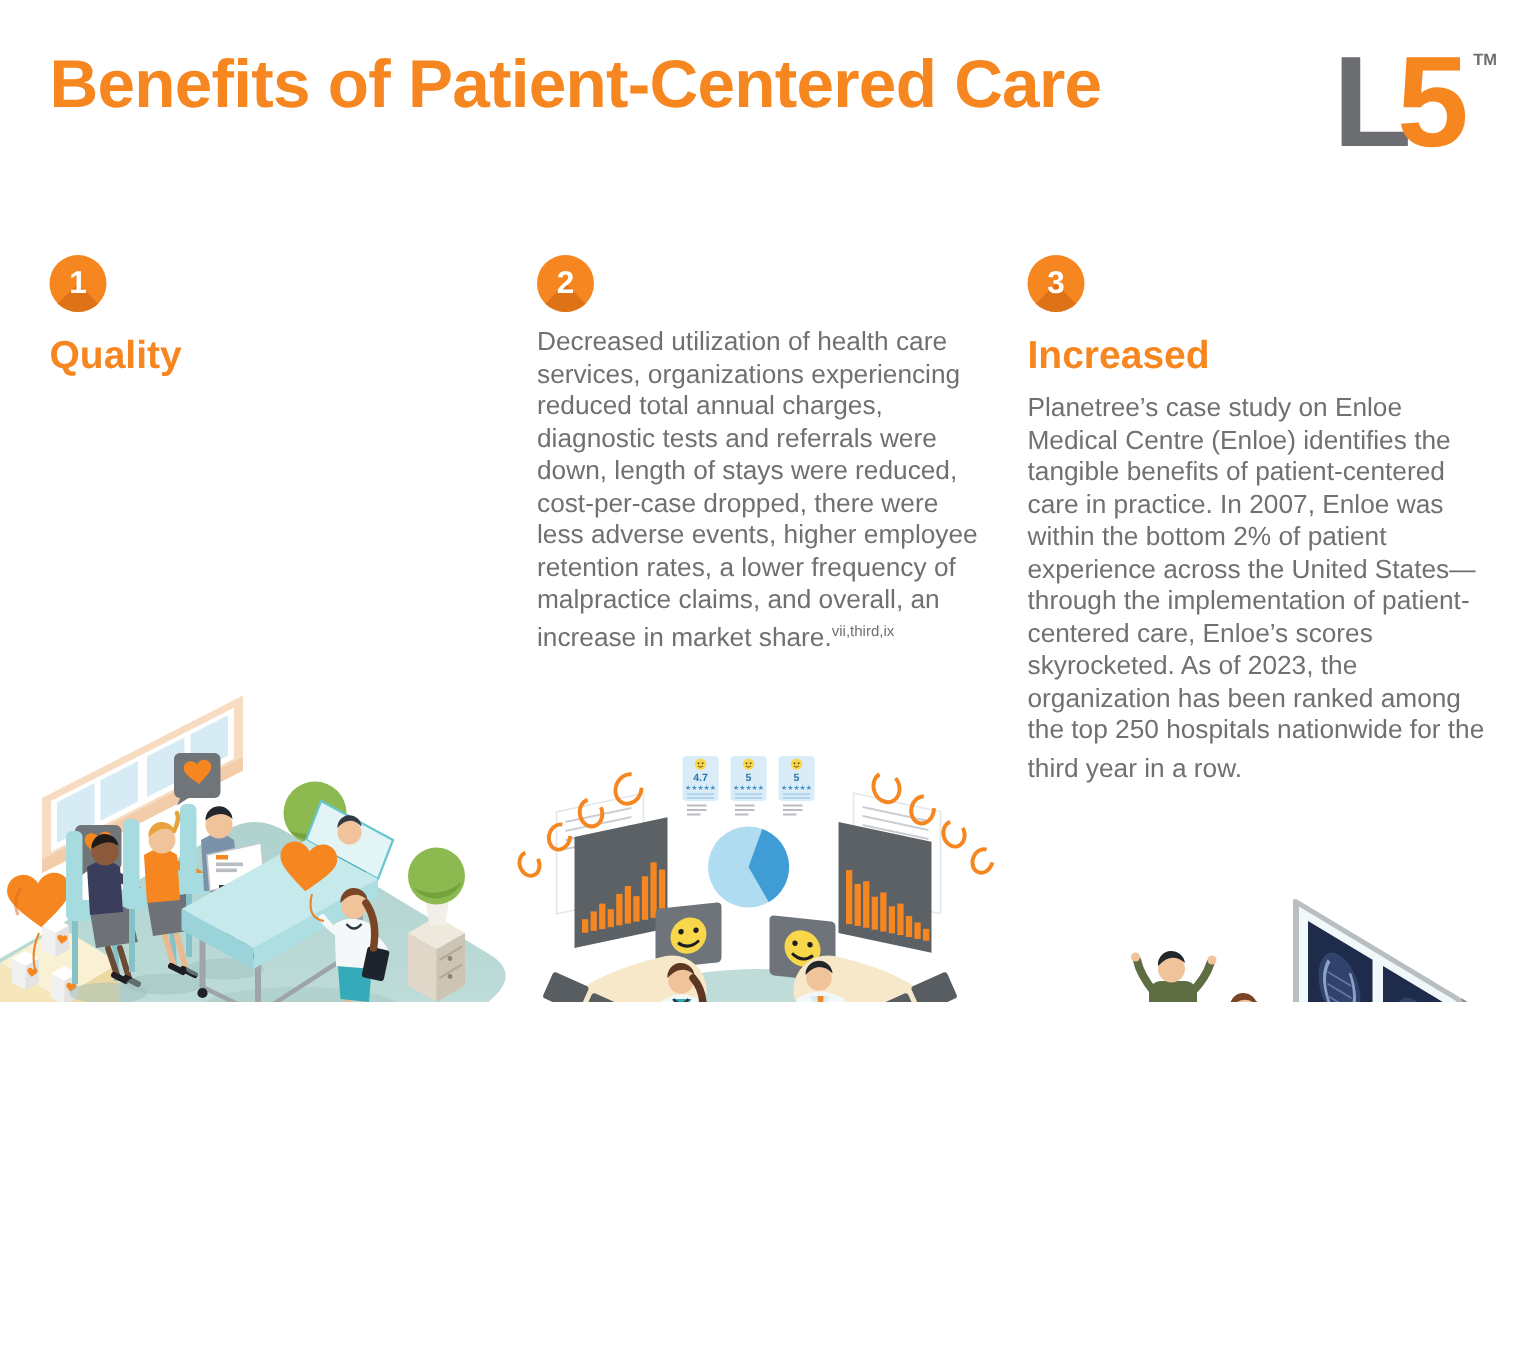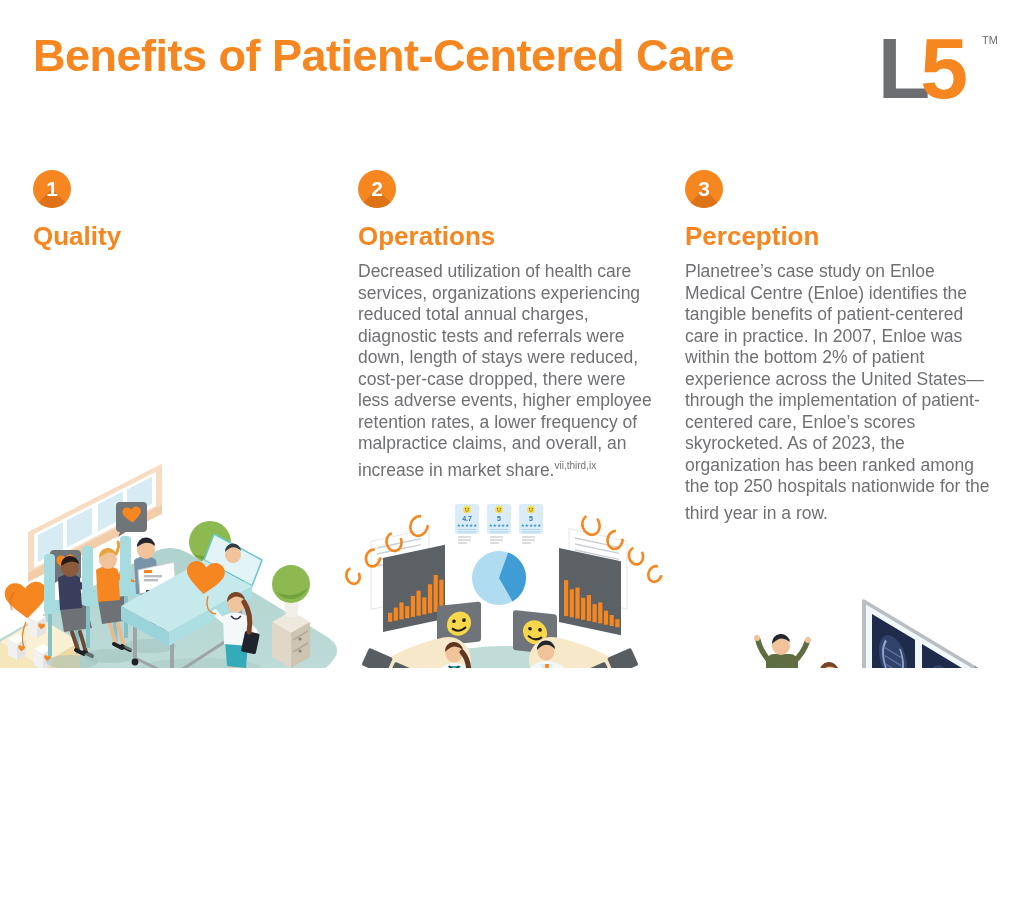--- a/index.html
+++ b/index.html
@@ -5,21 +5,21 @@
   html,body{margin:0;padding:0;background:#ffffff;}
   .page{position:relative;width:1024px;height:668px;background:#ffffff;overflow:hidden;
         font-family:"Liberation Sans", sans-serif;}
   
   .title{position:absolute;left:33px;top:30px;font-size:45px;font-weight:bold;color:#F6861F;
          letter-spacing:-0.5px;margin:0;}
   .subtitle{position:absolute;left:35px;top:86px;font-size:20.5px;color:#5F6265;line-height:27px;margin:0;}
   .logo{position:absolute;right:26px;top:28px;display:flex;align-items:flex-start;}
   .logo .l{font-size:86px;font-weight:bold;color:#6D6E71;line-height:80px;letter-spacing:-8px;}
   .logo .five{font-size:86px;font-weight:bold;color:#F6861F;line-height:80px;margin-left:-2px;}
-  .logo .tm{font-size:11px;color:#6D6E71;font-weight:normal;margin-top:6px;margin-left:14px;}
+  .logo .tm{font-size:11px;color:#6D6E71;font-weight:bold;margin-top:6px;margin-left:3px;}
   
   .col{position:absolute;top:170px;}
   .col.c1{left:33px;width:300px;}
   .col.c2{left:358px;width:303px;}
   .col.c3{left:685px;width:314px;}
   .badge{position:relative;width:38px;height:38px;border-radius:50%;background:#F6861F;overflow:hidden;}
   .badge::after{content:"";position:absolute;left:50%;top:50%;width:140%;height:140%;
                 background:#D96F15;transform:rotate(45deg);transform-origin:0 0;opacity:0.85;}
   .badge span{position:absolute;left:0;top:0;width:100%;height:100%;display:flex;align-items:center;
               justify-content:center;color:#fff;font-size:21px;font-weight:bold;z-index:2;}
@@ -52,29 +52,28 @@
     <div class="badge">
       <span>1</span>
     </div>
     <h2>Quality</h2>
   </div>
 
   <div class="col c2">
     <div class="badge">
       <span>2</span>
     </div>
-    <h2>Operations</h2>
     <p><span>Decreased utilization of health care services, organizations experiencing reduced total annual charges, diagnostic tests and referrals were down, length of stays were reduced, cost-per-case dropped, there were less adverse events, higher employee retention rates, a lower frequency of malpractice claims, and overall, an increase in market share.</span><sup>vii,third,ix</sup></p>
   </div>
 
   <div class="col c3">
     <div class="badge">
       <span>3</span>
     </div>
-    <h2>Perception</h2>
+    <h2>Increased</h2>
     <p><span>Planetree’s case study on Enloe Medical Centre (Enloe) identifies the tangible benefits of patient-centered care in practice. In 2007, Enloe was within the bottom 2% of patient experience across the United States—through the implementation of patient-centered care, Enloe’s scores skyrocketed. As of 2023, the organization has been ranked among the top 250 hospitals nationwide for the third year in a row.</span><sup></sup></p>
   </div>
 
   <svg class="scene left" width="348" height="472" viewBox="0 0 348 472">
     <defs>
       <linearGradient id="platL" x1="0" y1="0" x2="0" y2="1">
         <stop offset="0" stop-color="#AFD2CE"></stop>
           <stop offset="1" stop-color="#CDE6E3"></stop>
       </linearGradient>
       <g id="tileA">

